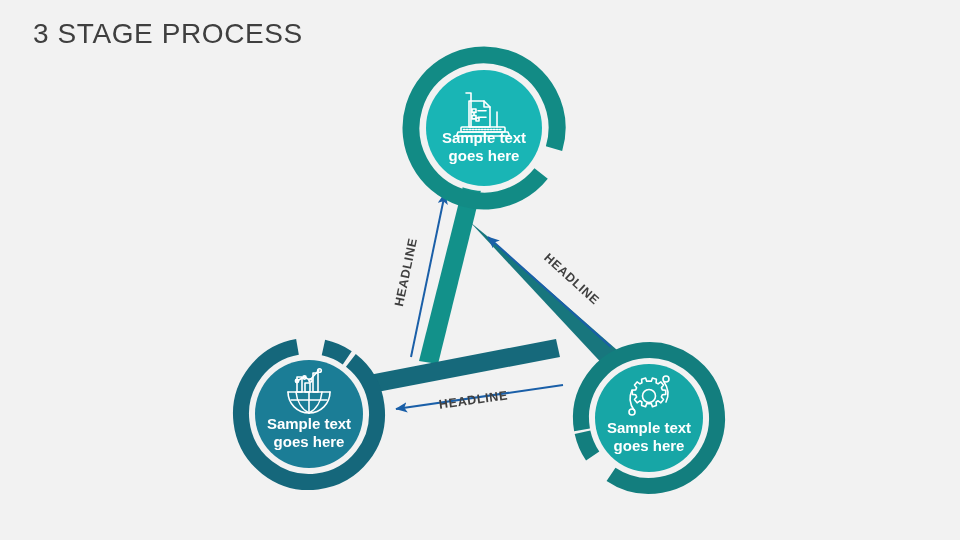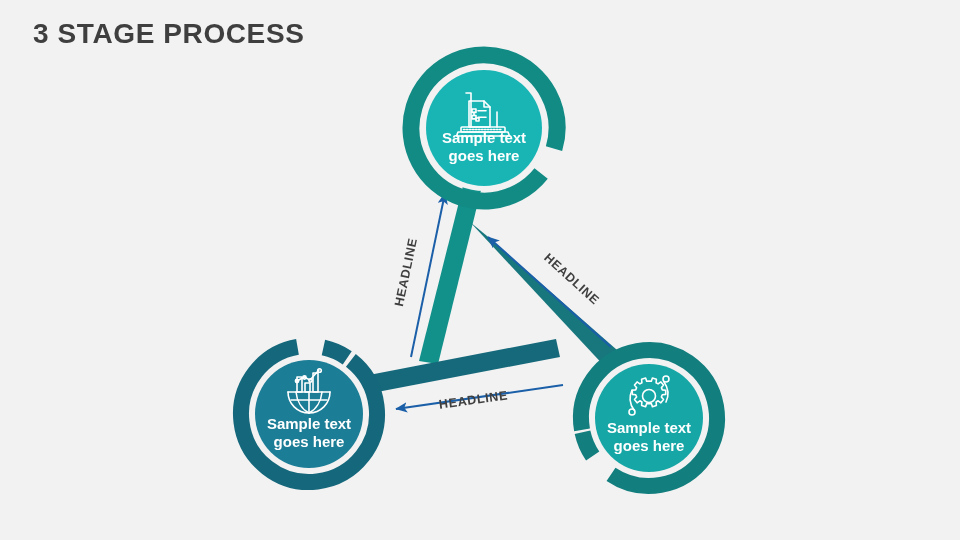--- a/index.html
+++ b/index.html
@@ -18,21 +18,21 @@
     position: absolute;
     left: 0; top: 0;
     width: 960px;
     height: 540px;
   }
   #page-title {
     position: absolute;
     left: 33px;
     top: 20px;
     font-size: 28px;
-    font-weight: bold;
+    font-weight: normal;
     color: #3f3f3f;
     letter-spacing: 0.6px;
     line-height: 1;
     white-space: nowrap;
   }
   svg.diagram {
     position: absolute;
     left: 0; top: 0;
     width: 960px;
     height: 540px;

